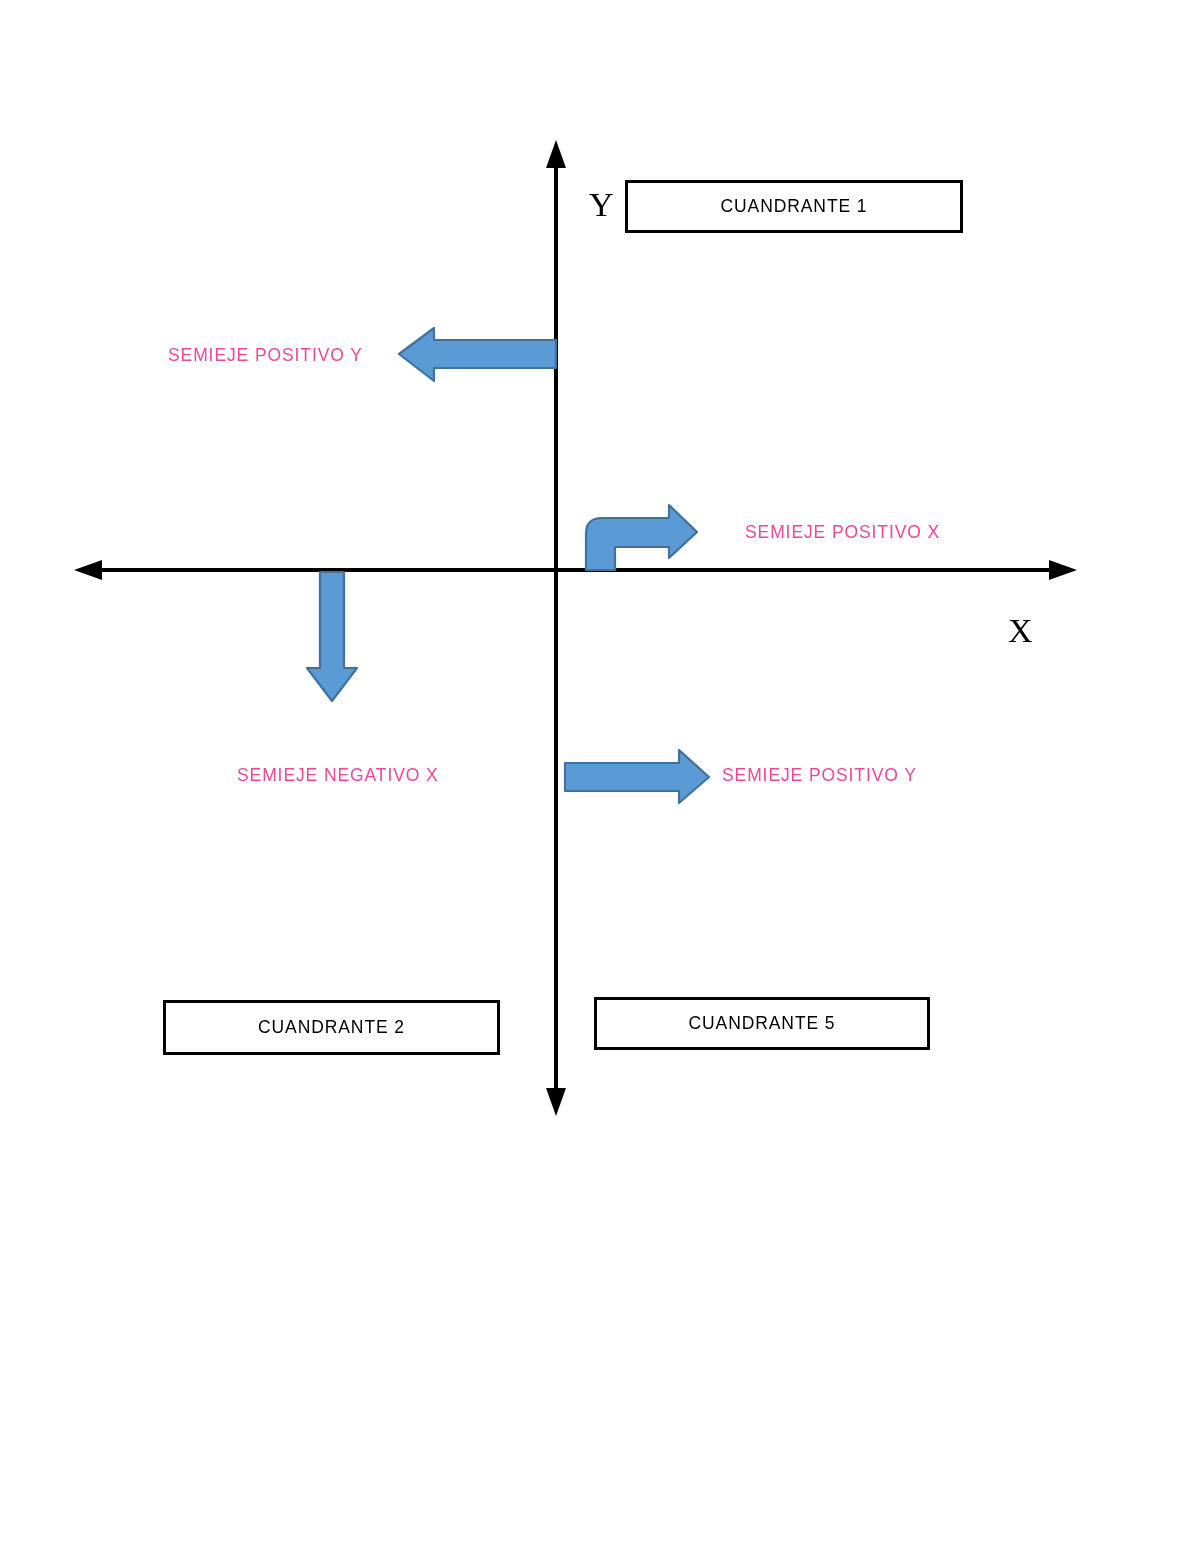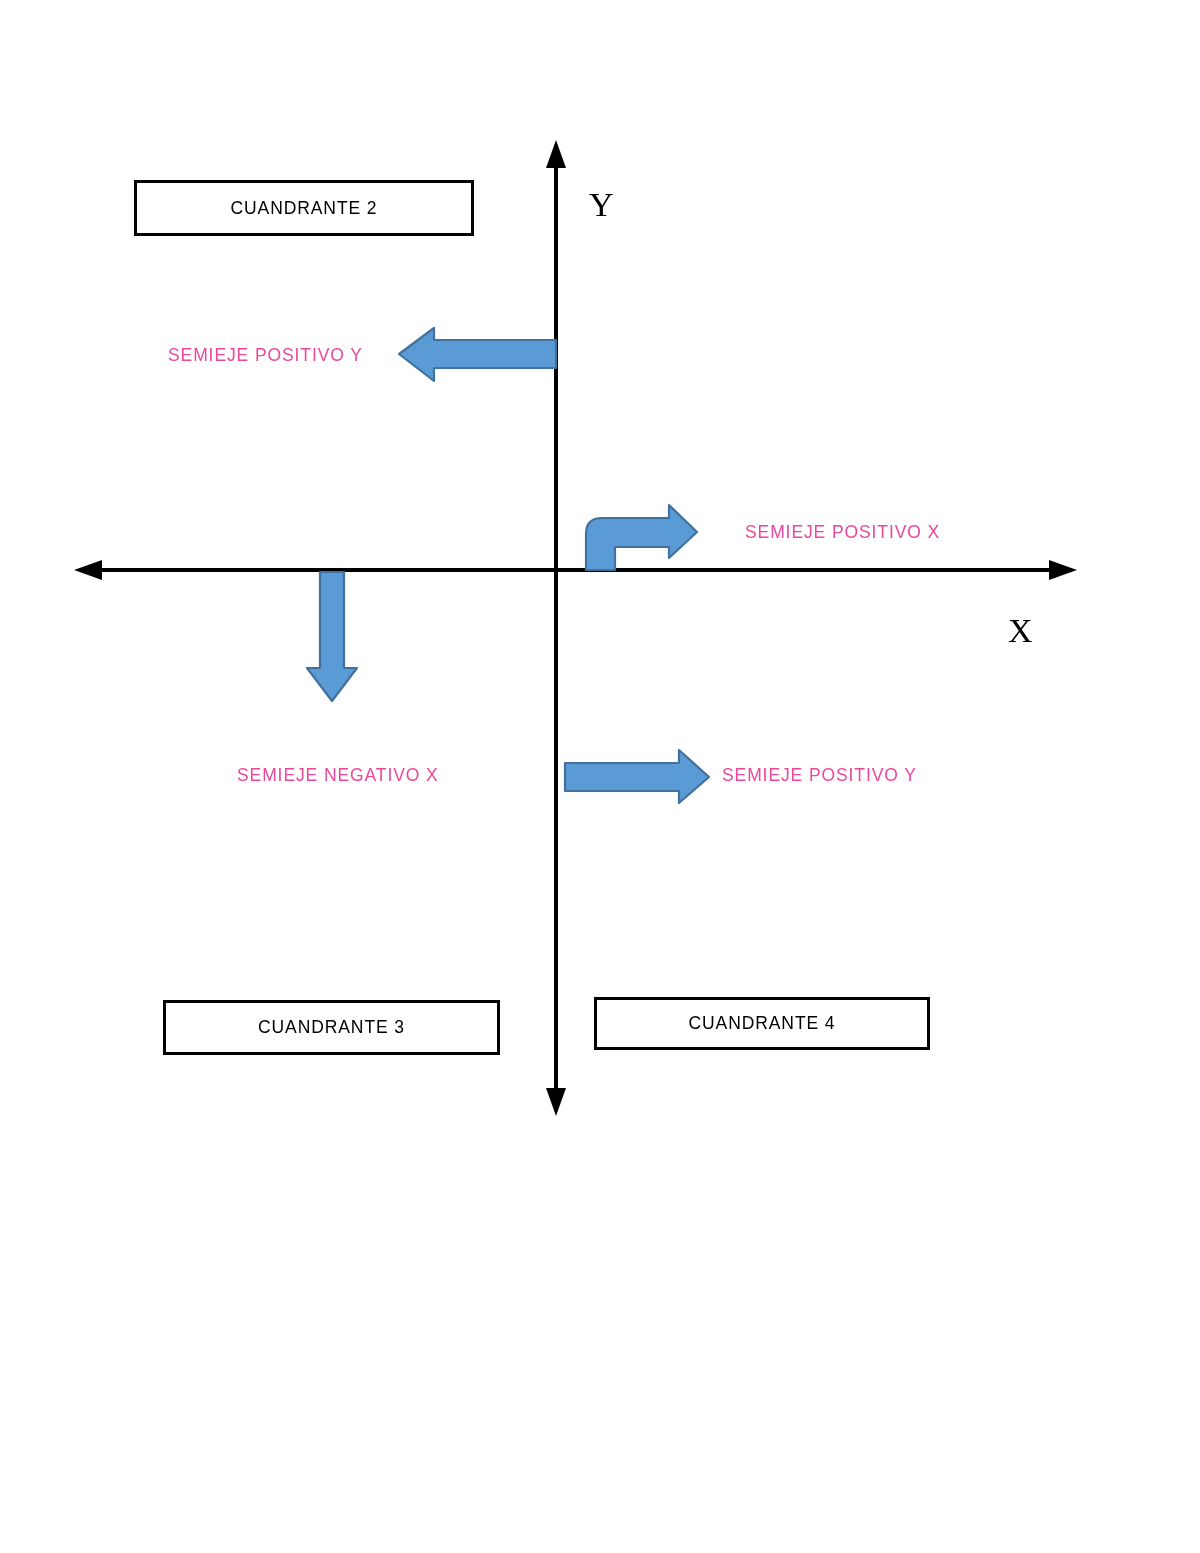--- a/index.html
+++ b/index.html
@@ -111,31 +111,31 @@
     <g>
       <path d="M 320,572 L 344,572 L 344,668 L 357,668 L 332,701 L 307,668 L 320,668 Z" fill="#5B9BD5" stroke="#41719C" stroke-width="2.2" stroke-linejoin="round"></path>
     </g>
 
     <g>
       <path d="M 565,763 L 679,763 L 679,750 L 709,777 L 679,803 L 679,791 L 565,791 Z" fill="#5B9BD5" stroke="#41719C" stroke-width="2.2" stroke-linejoin="round"></path>
     </g>
 
   </svg>
 
-  <div class="qbox" id="qbox-2">
+
+  <div class="qbox" id="qbox-1">
+    <span>CUANDRANTE 1</span>
+  </div>
+
+  <div class="qbox" id="qbox-3">
     <span>CUANDRANTE 2</span>
   </div>
 
-
-  <div class="qbox" id="qbox-3">
-    <span>CUANDRANTE 3</span>
-  </div>
-
   <div class="qbox" id="qbox-4">
-    <span>CUANDRANTE 4</span>
+    <span>CUANDRANTE 5</span>
   </div>
 
   <div class="axis-label" id="label-y">Y</div>
   <div class="axis-label" id="label-x">X</div>
 
   <div class="semi-label" id="semi-pos-y">SEMIEJE POSITIVO Y</div>
   <div class="semi-label" id="semi-pos-x">SEMIEJE POSITIVO X</div>
   <div class="semi-label" id="semi-neg-x">SEMIEJE NEGATIVO X</div>
   <div class="semi-label" id="semi-neg-y">SEMIEJE POSITIVO Y</div>
 

